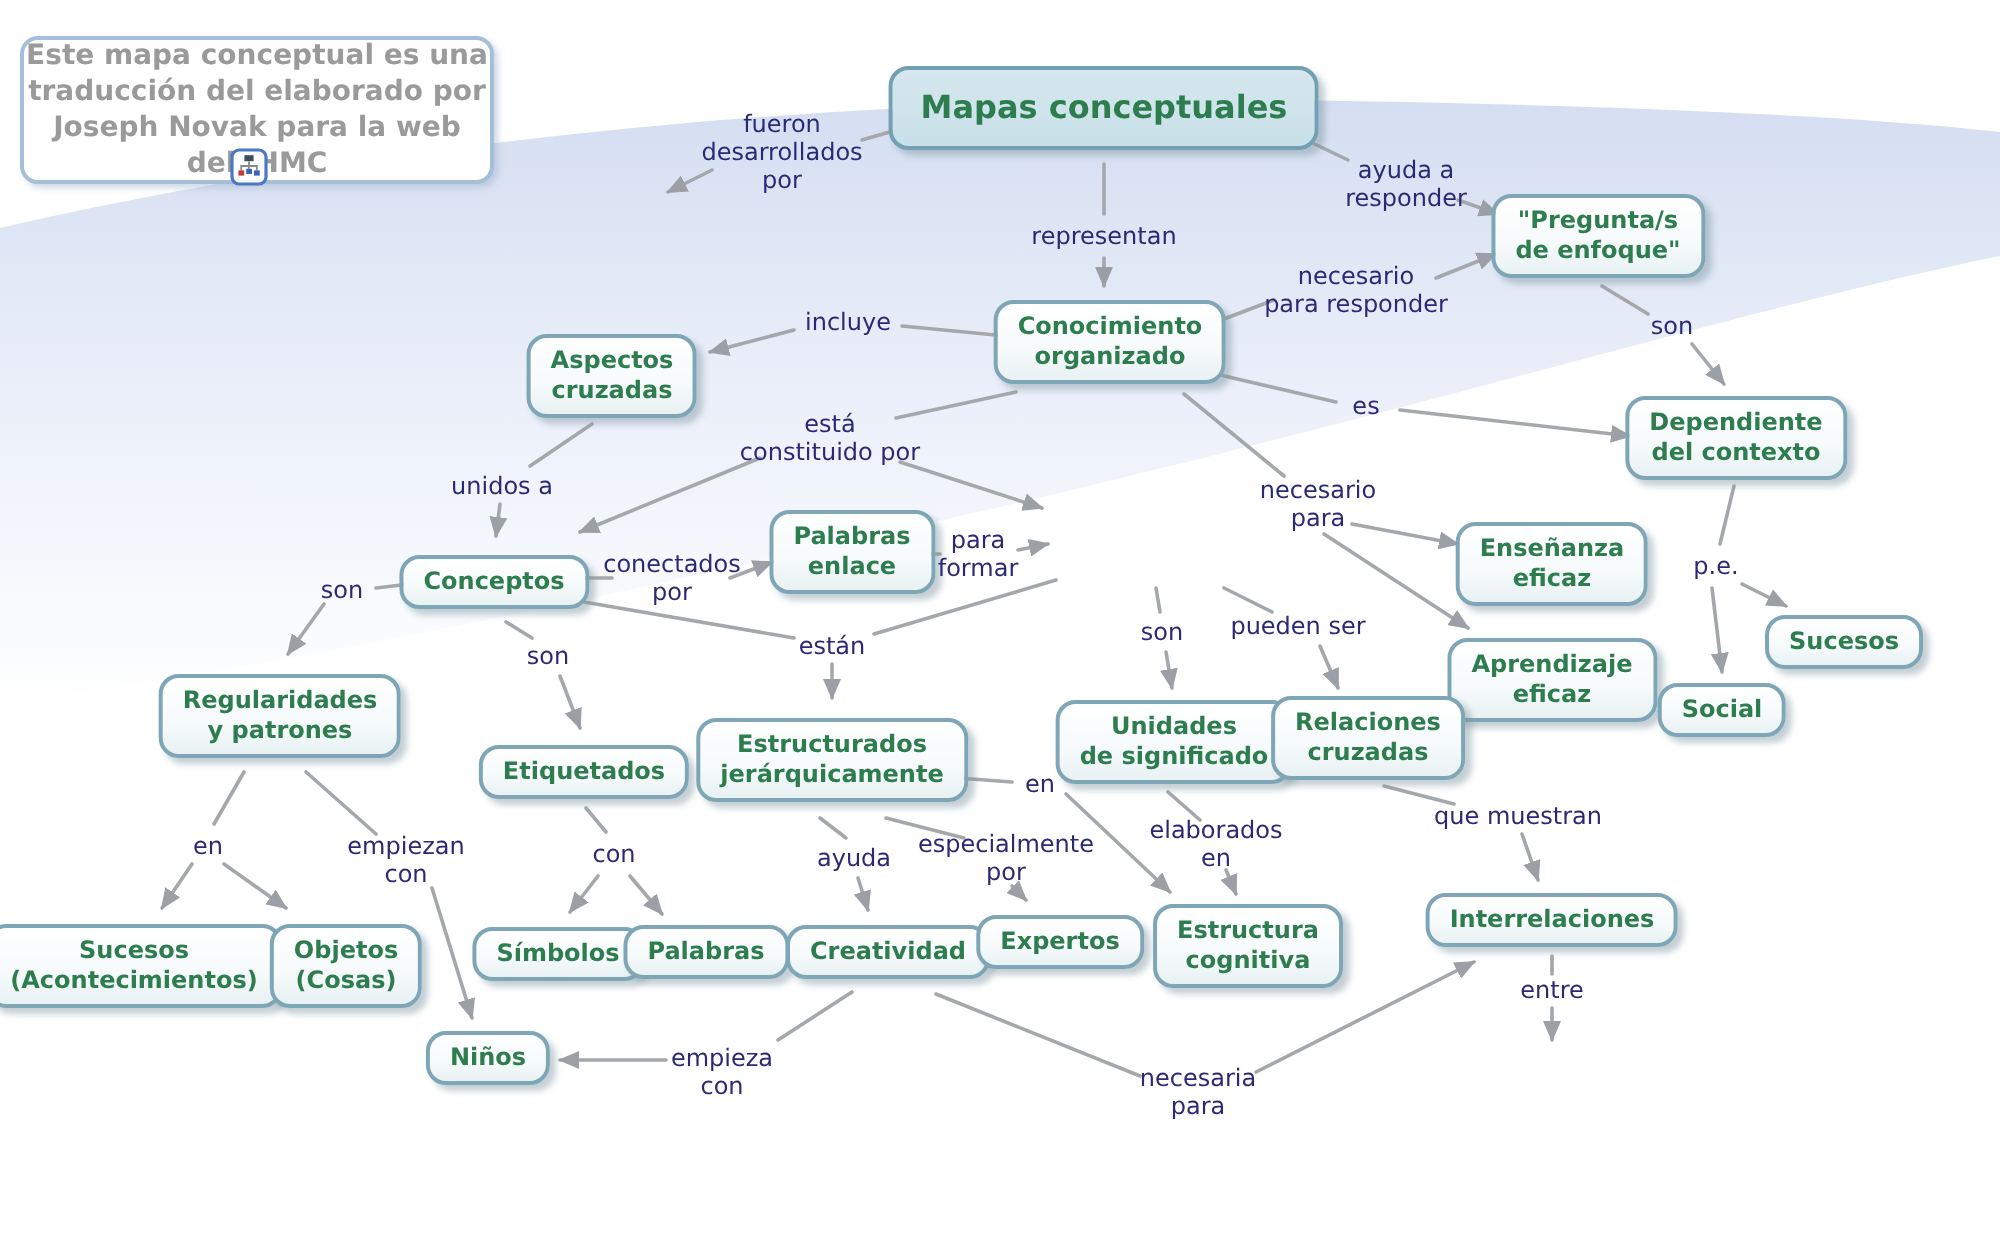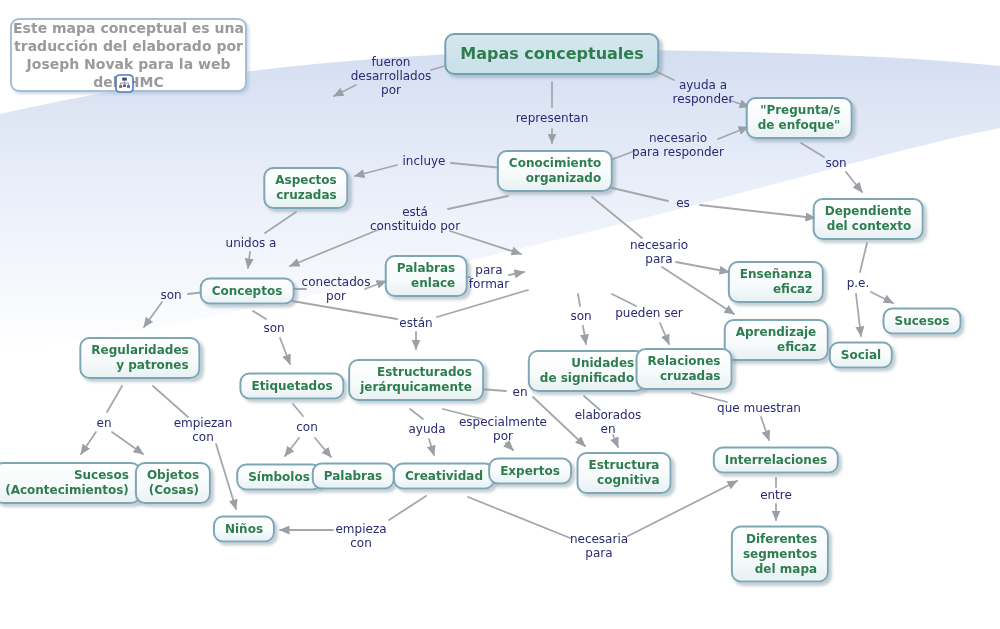--- a/index.html
+++ b/index.html
@@ -6,21 +6,21 @@
   #canvas{position:relative;width:1000px;height:629px;background:#ffffff;overflow:hidden;
           font-family:"DejaVu Sans","Liberation Sans",sans-serif;}
   svg.layer{position:absolute;left:0;top:0;width:1000px;height:629px;}
   #bg{z-index:0;}
   #edges{z-index:1;}
   .edge{stroke:#a4a8ab;stroke-width:1.8;stroke-linecap:round;fill:none;}
   .node{position:absolute;z-index:2;transform:translate(-50%,-50%);
         background:linear-gradient(180deg,#ffffff 0%,#f6fafb 60%,#e8f1f3 100%);
         border:2px solid #7fa6b6;border-radius:10px;padding:4px 10px;
         font-weight:bold;font-size:12px;line-height:1.25;color:#2e7d4f;
-        text-align:right;white-space:pre-line;
+        text-align:center;white-space:pre-line;
         box-shadow:3px 3px 3px rgba(125,148,160,0.45);}
   .node.title{background:linear-gradient(180deg,#d6e7ee 0%,#c8e0e9 100%);
         font-size:16px;padding:9px 14px;border-color:#74a0b4;}
   .lbl{position:absolute;z-index:2;transform:translate(-50%,-50%);
        font-size:12px;line-height:1.18;color:#2a2a74;text-align:center;white-space:pre-line;}
   .note{position:absolute;left:10px;top:18px;width:233px;height:70px;z-index:2;
         background:#ffffff;border:2px solid #a5bfd8;border-radius:9px;
         box-shadow:2px 2px 3px rgba(160,180,205,0.5);
         display:flex;align-items:center;justify-content:center;
         font-weight:bold;font-size:14px;line-height:1.3;color:#9a9a9a;
@@ -162,23 +162,20 @@
   <div class="node" style="left:173px;top:483px">Objetos
 (Cosas)</div>
   <div class="node" style="left:279px;top:477px">Símbolos</div>
   <div class="node" style="left:353px;top:476px">Palabras</div>
   <div class="node" style="left:444px;top:476px">Creatividad</div>
   <div class="node" style="left:530px;top:471px">Expertos</div>
   <div class="node" style="left:624px;top:473px">Estructura
 cognitiva</div>
   <div class="node" style="left:776px;top:460px">Interrelaciones</div>
   <div class="node" style="left:244px;top:529px">Niños</div>
-  <div class="node" style="left:780px;top:554px">Diferentes
-segmentos
-del mapa</div>
 
   <div class="lbl" style="left:391px;top:76px">fueron
 desarrollados
 por</div>
   <div class="lbl" style="left:552px;top:118px">representan</div>
   <div class="lbl" style="left:703px;top:92px">ayuda a
 responder</div>
   <div class="lbl" style="left:678px;top:145px">necesario
 para responder</div>
   <div class="lbl" style="left:836px;top:163px">son</div>

